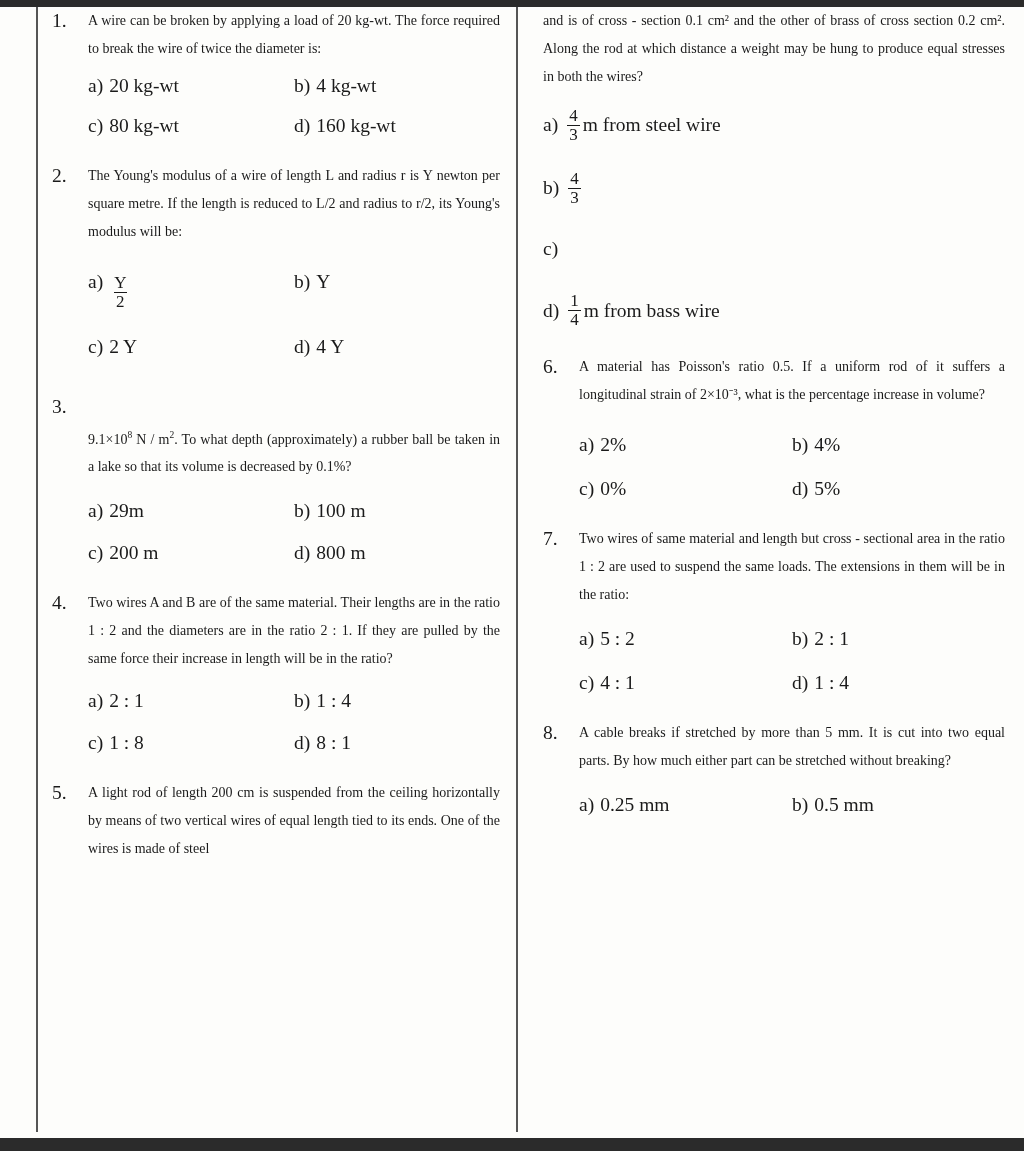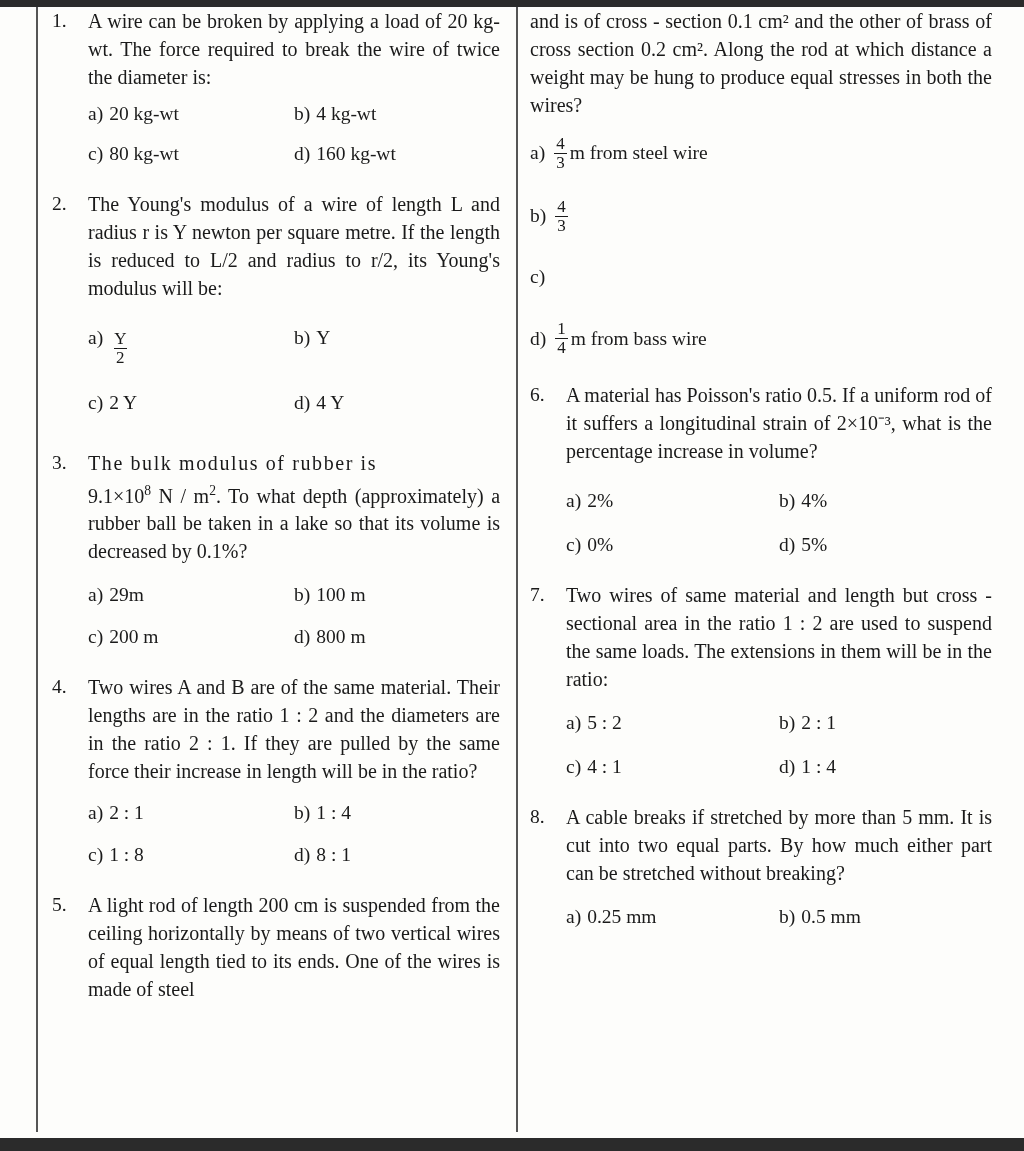--- a/index.html
+++ b/index.html
@@ -41,37 +41,37 @@
   .rule-mid {
     position: absolute;
     left: 516px; top: 7px; width: 2px; height: 1125px;
     background: #555;
   }
   .col {
     position: absolute;
     top: 7px;
   }
   .col-left { left: 52px; width: 448px; }
-  .col-right { left: 530px; width: 462px; }
+  .col-right { left: 543px; width: 462px; }
 
   .q {
     display: flex;
     align-items: flex-start;
     margin-bottom: 2px;
   }
   .q-num {
     width: 36px;
     flex: 0 0 36px;
     font-size: 19.5px;
     line-height: 28px;
     padding-top: 0px;
   }
   .q-body {
     flex: 1 1 auto;
-    font-size: 20px;
+    font-size: 14px;
     line-height: 28px;
     text-align: justify;
     text-justify: inter-word;
   }
 
   .opts {
     display: flex;
     margin: 9px 0 12px 36px;
     font-size: 19.5px;
     line-height: 28px;
@@ -175,21 +175,21 @@
         <span class="lbl">d)</span>
         <span>4 Y</span>
       </div>
     </div>
 
     <div class="spacer-md"></div>
 
     <div class="q">
       <div class="q-num">3.</div>
       <div class="q-body">
-        <span style="letter-spacing:1.6px">The  bulk  modulus  of  rubber  is</span><br>
+        <br>
         <span>9.1×10</span><sup>8</sup>&nbsp;<span>N / m</span><sup>2</sup><span>.    To    what    depth</span>
         <span>(approximately) a rubber ball be taken in a lake so that its volume is decreased by 0.1%?</span>
       </div>
     </div>
     <div class="opts" style="margin-top:16px;">
       <div class="opt">
         <span class="lbl">a)</span>
         <span>29m</span>
       </div>
       <div class="opt">

